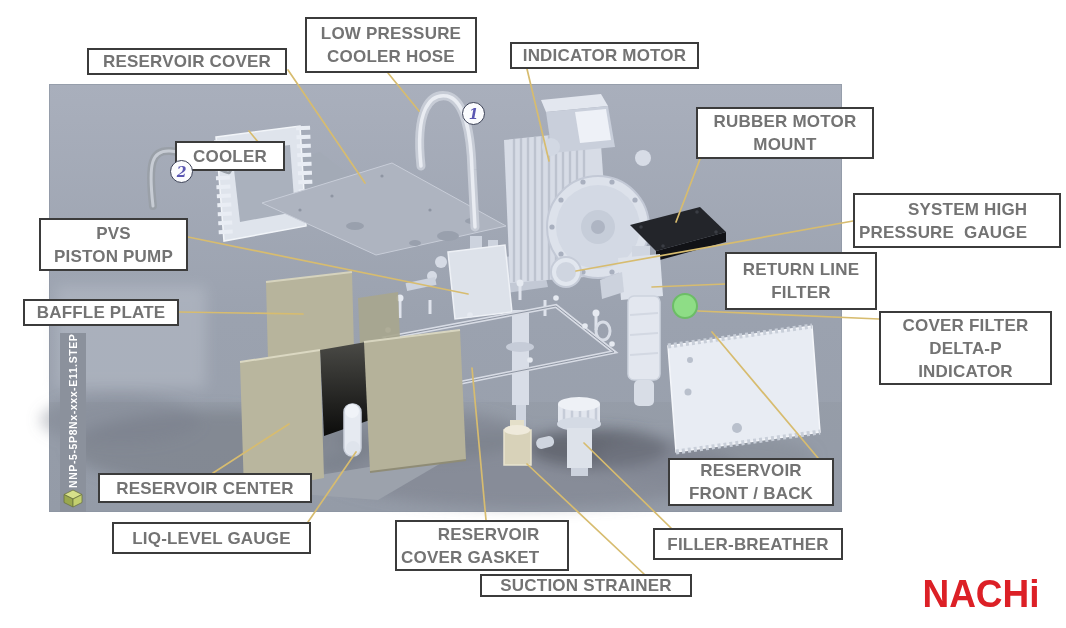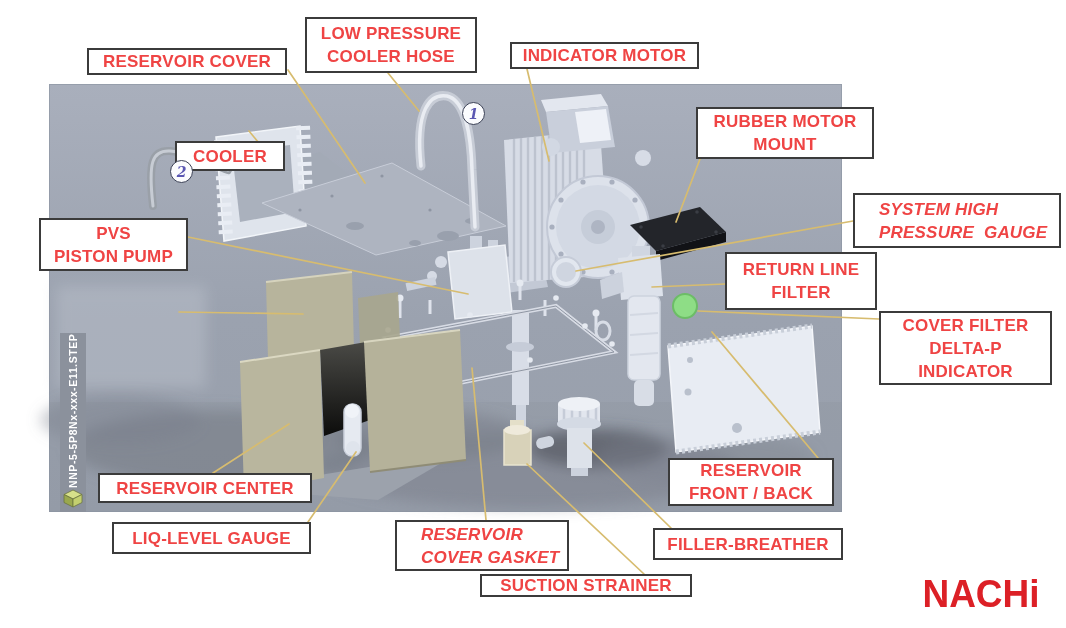--- a/index.html
+++ b/index.html
@@ -1,24 +1,24 @@
 <!DOCTYPE html>
 <html><head>
 <meta charset="utf-8">
 <style>
   html,body{margin:0;padding:0;background:#ffffff;}
   .stage{position:relative;width:1066px;height:628px;overflow:hidden;
          font-family:"Liberation Sans",sans-serif;}
   .scene{position:absolute;left:0;top:0;}
   .label{position:absolute;box-sizing:border-box;background:#ffffff;
-         border:2px solid #3b3b3b;color:#ef4444;font-weight:bold;
+         border:2px solid #3b3b3b;color:#737373;font-weight:bold;
          font-size:17px;line-height:23px;letter-spacing:.2px;
          display:flex;align-items:center;justify-content:center;
          text-align:center;white-space:pre-wrap;padding:0 4px;}
-  .label.alignleft{justify-content:flex-start;text-align:left;padding-left:24px;font-style:italic;}
+  .label.alignleft{justify-content:flex-start;text-align:right;padding-left:4px;}
   .callout{position:absolute;width:23px;height:23px;border-radius:50%;
          background:#fbfcfe;border:1.6px solid #3a4055;color:#5a57b2;
          font:italic bold 14px "DejaVu Serif",serif;
          display:flex;align-items:center;justify-content:center;box-sizing:border-box;}
   .strip{position:absolute;left:60px;top:333px;width:26px;height:179px;
          background:#8b919c;display:flex;flex-direction:column;align-items:center;}
   .vtext{writing-mode:vertical-rl;transform:rotate(180deg);color:#ffffff;
          font-size:10.5px;font-weight:bold;letter-spacing:.6px;height:152px;
          margin-top:3px;white-space:nowrap;}
   .cube{margin-top:1px;}
@@ -261,20 +261,21 @@
 <div class="label" style="left:510px;top:42px;width:189px;height:27px;">INDICATOR MOTOR</div>
 <div class="label" style="left:175px;top:103px;width:110px;height:30px;margin-top:38px;">COOLER</div>
 <div class="label" style="left:648px;top:107px;width:178px;height:52px;margin-left:48px;">RUBBER MOTOR
 MOUNT</div>
 <div class="label" style="left:39px;top:218px;width:149px;height:53px;">PVS
 PISTON PUMP</div>
 <div class="label alignleft" style="left:853px;top:193px;width:208px;height:55px;">SYSTEM HIGH
 PRESSURE  GAUGE</div>
 <div class="label" style="left:725px;top:252px;width:152px;height:58px;">RETURN LINE
 FILTER</div>
+<div class="label" style="left:23px;top:299px;width:156px;height:27px;">BAFFLE PLATE</div>
 <div class="label" style="left:879px;top:311px;width:173px;height:74px;">COVER FILTER
 DELTA-P
 INDICATOR</div>
 <div class="label" style="left:98px;top:473px;width:214px;height:30px;">RESERVOIR CENTER</div>
 <div class="label" style="left:668px;top:458px;width:166px;height:48px;">RESERVOIR
 FRONT / BACK</div>
 <div class="label" style="left:112px;top:522px;width:199px;height:32px;">LIQ-LEVEL GAUGE</div>
 <div class="label alignleft" style="left:395px;top:520px;width:174px;height:51px;">RESERVOIR
 COVER GASKET</div>
 <div class="label" style="left:653px;top:528px;width:190px;height:32px;">FILLER-BREATHER</div>

